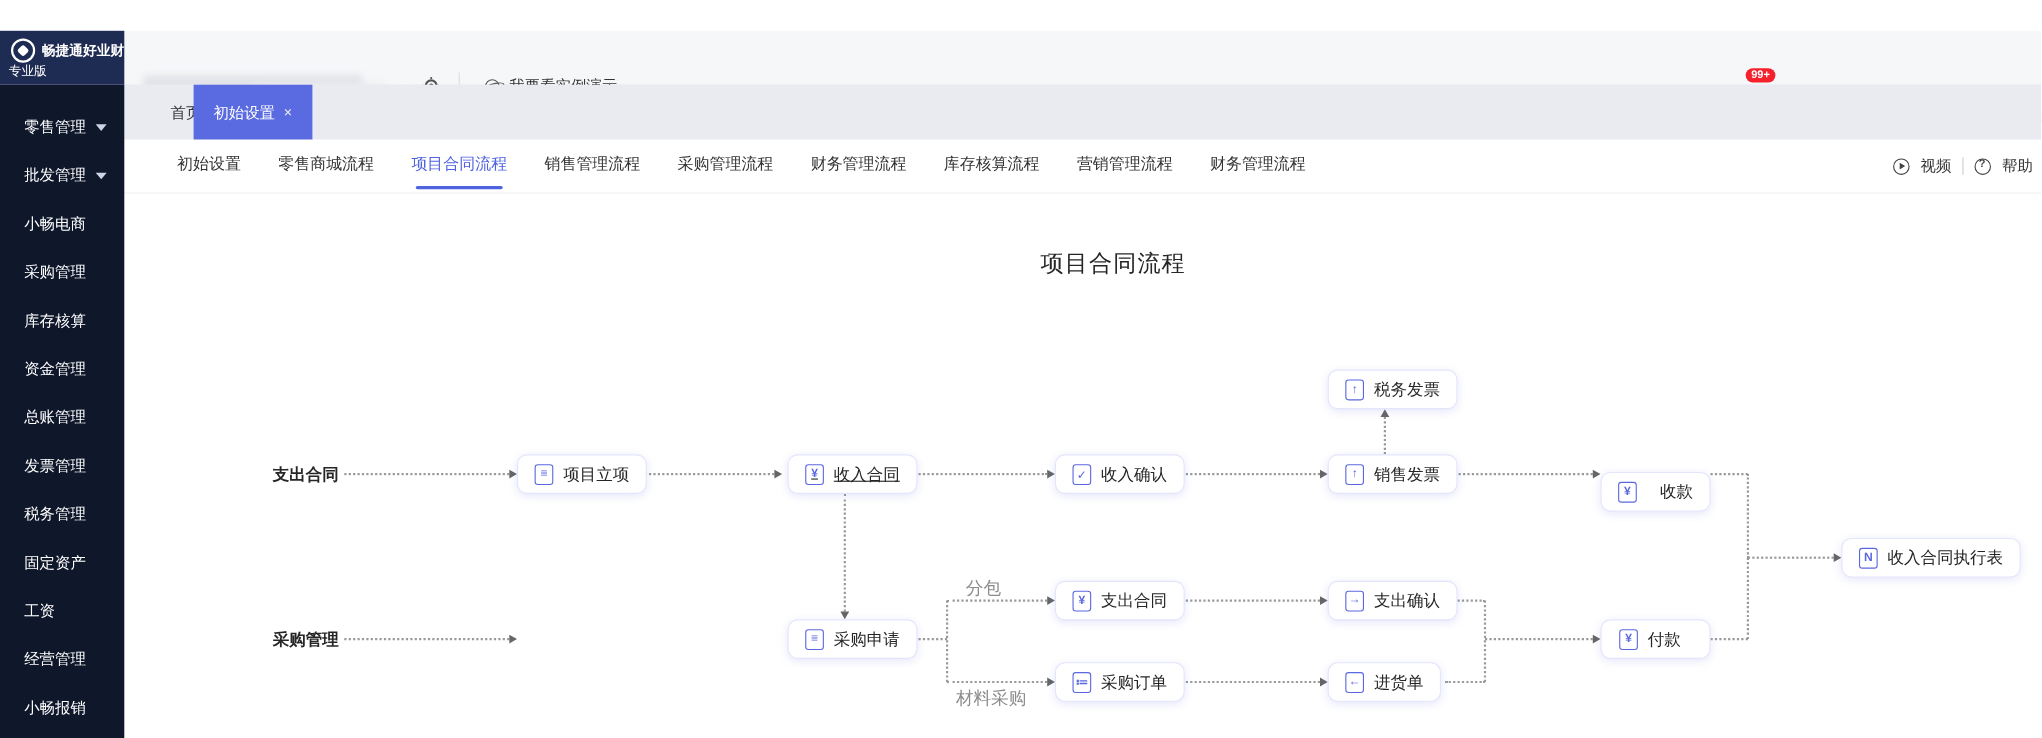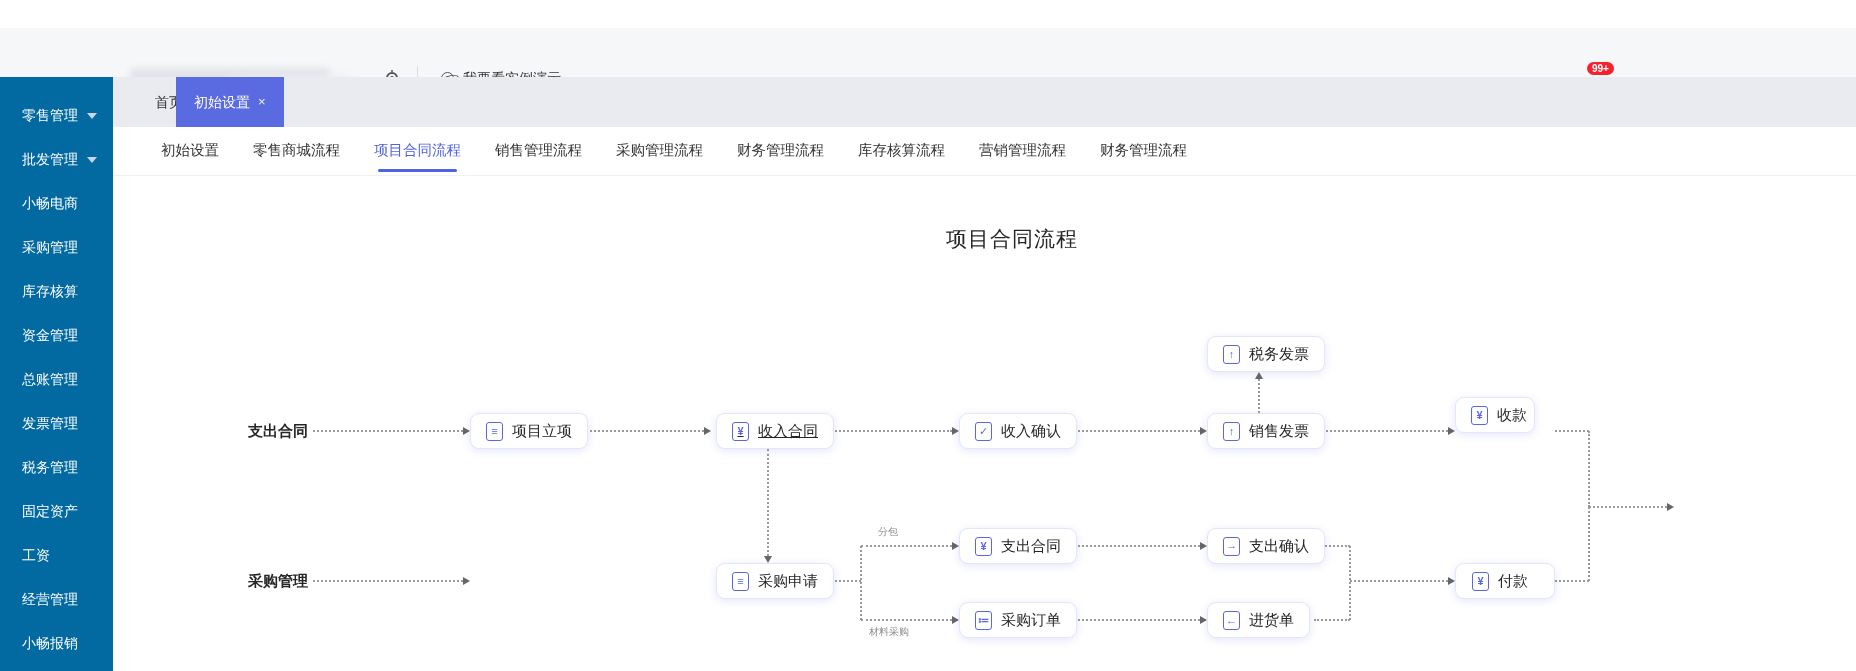--- a/index.html
+++ b/index.html
@@ -35,41 +35,41 @@
   .avatar{position:absolute;left:264px;top:36px;width:26px;height:26px;border-radius:50%;background:#d9d9d9;overflow:hidden;}
   .avatar::before{content:"";position:absolute;left:8px;top:5px;width:10px;height:10px;border-radius:50%;background:#a8a8a8;}
   .avatar::after{content:"";position:absolute;left:3px;top:16px;width:20px;height:12px;border-radius:50%;background:#a8a8a8;}
   .user-name{position:absolute;left:298px;top:42px;font-size:14px;color:#333;white-space:nowrap;}
   
   .tabstrip{position:absolute;left:113px;top:77px;width:1743px;height:50px;background:#e9ebf1;}
   .tab-home{position:absolute;left:20px;top:0;height:50px;line-height:50px;font-size:14px;color:#333;padding:0 22px;}
   .tab-active{position:absolute;left:63px;top:0;height:50px;line-height:50px;background:#5a6ae0;color:#fff;font-size:14px;padding:0 18px;display:flex;align-items:center;gap:8px;}
   .tab-close{font-size:13px;opacity:.9;cursor:default;}
   
-  .sidebar{position:absolute;left:0;top:77px;width:113px;height:594px;background:#0369a1;z-index:2;}
+  .sidebar{position:absolute;left:0;top:77px;width:113px;height:594px;background:#0f172a;z-index:2;}
   .side-item{position:relative;height:44px;line-height:44px;padding-left:22px;font-size:14px;color:#fff;white-space:nowrap;}
   .side-menu{padding-top:16px;}
   .caret{display:inline-block;width:0;height:0;border-left:5px solid transparent;border-right:5px solid transparent;border-top:6px solid #cdd4ea;margin-left:9px;vertical-align:middle;}
   
   .main{position:absolute;left:113px;top:127px;width:1743px;height:544px;background:#fff;}
   .subnav{position:absolute;left:0;top:0;width:1743px;height:48px;border-bottom:1px solid #eef0f3;display:flex;align-items:center;}
   .sn-item{font-size:14.5px;color:#333;margin-left:34px;height:48px;line-height:46px;position:relative;white-space:nowrap;}
   .sn-item:first-child{margin-left:48px;}
   .sn-item.active{color:#4f63e0;}
   .sn-item.active::after{content:"";position:absolute;left:4px;right:4px;bottom:3px;height:3px;background:#4f63e0;border-radius:2px;}
   .sn-right{position:absolute;right:8px;top:0;height:48px;display:flex;align-items:center;gap:10px;font-size:14px;color:#333;}
   .circ-ic{width:15px;height:15px;border:1.5px solid #444;border-radius:50%;box-sizing:border-box;position:relative;display:inline-block;}
   .circ-ic.play::after{content:"";position:absolute;left:4.5px;top:3px;width:0;height:0;border-top:3px solid transparent;border-bottom:3px solid transparent;border-left:5px solid #444;}
   .circ-ic.quest::after{content:"?";position:absolute;left:0;top:-1px;width:12px;text-align:center;font-size:10px;color:#444;font-weight:bold;}
   .sn-div{width:1px;height:16px;background:#ccc;}
   
   .canvas{position:absolute;left:0;top:48px;width:1743px;height:496px;}
   .flow-title{position:absolute;left:899px;top:50px;transform:translateX(-50%);font-size:21px;color:#262626;font-weight:500;letter-spacing:1px;}
   .rowlabel{position:absolute;font-size:15px;font-weight:bold;color:#262626;white-space:nowrap;}
-  .blabel{position:absolute;font-size:10px;color:#8c8c8c;white-space:nowrap;}
+  .blabel{position:absolute;font-size:16px;color:#8c8c8c;white-space:nowrap;}
   .node{position:absolute;height:36px;box-sizing:border-box;display:inline-flex;align-items:center;gap:9px;padding:0 15px;
         background:#fff;border:1px solid #e3e5fb;border-radius:9px;box-shadow:0 2px 8px rgba(90,100,224,.16);
         font-size:15px;color:#262626;white-space:nowrap;}
   .nicon{width:17px;height:19px;border:1.5px solid #5b67e0;border-radius:3px;box-sizing:border-box;color:#5b67e0;
          display:flex;align-items:center;justify-content:center;font-size:11px;font-weight:bold;flex:none;}
   .nicon::after{content:attr(data-glyph);}
   .hl{position:absolute;height:0;border-top:2px dotted #9a9a9a;}
   .vl{position:absolute;width:0;border-left:2px dotted #9a9a9a;}
   .ah{position:absolute;width:0;height:0;}
   .ah.r{border-top:4px solid transparent;border-bottom:4px solid transparent;border-left:7px solid #666;}
@@ -98,20 +98,25 @@
       <span class="phone-icon"></span>
       <span class="hr-item" style="left:108px;">App下载</span>
       <span class="hs-icon"></span>
       <span class="hr-item" style="left:190px;">在线客服</span>
       <div class="hdr-div2"></div>
       <span class="avatar"></span>
       <span class="user-name">徐泽</span>
     </div>
   </div>
 
+  <div class="logo-block">
+    <span class="logo-emblem"></span>
+    <span class="brand">畅捷通好业财</span>
+    <span class="edition">专业版</span>
+  </div>
 
   <div class="tabstrip">
     <div class="tab-home">首页</div>
     <div class="tab-active">
       <span>初始设置</span>
       <span class="tab-close">×</span>
     </div>
   </div>
 
   <div class="sidebar">
@@ -136,20 +141,27 @@
     <div class="subnav">
       <div class="sn-item">初始设置</div>
       <div class="sn-item">零售商城流程</div>
       <div class="sn-item active">项目合同流程</div>
       <div class="sn-item">销售管理流程</div>
       <div class="sn-item">采购管理流程</div>
       <div class="sn-item">财务管理流程</div>
       <div class="sn-item">库存核算流程</div>
       <div class="sn-item">营销管理流程</div>
       <div class="sn-item">财务管理流程</div>
+      <div class="sn-right">
+        <span class="circ-ic play"></span>
+        <span>视频</span>
+        <span class="sn-div"></span>
+        <span class="circ-ic quest"></span>
+        <span>帮助</span>
+      </div>
     </div>
 
     <div class="canvas">
       <div class="flow-title">项目合同流程</div>
 
       <div class="rowlabel" style="left:135px;top:247px;">支出合同</div>
       <div class="rowlabel" style="left:135px;top:397px;">采购管理</div>
       <div class="blabel" style="left:765px;top:350px;">分包</div>
       <div class="blabel" style="left:756px;top:450px;">材料采购</div>
 
@@ -204,23 +216,27 @@
         <span>收入合同</span>
         </div>
       <div class="node" style="left:846px;top:238px;">
         <span class="nicon" data-glyph="✓"></span>
         <span>收入确认</span>
         </div>
       <div class="node" style="left:1094px;top:238px;">
         <span class="nicon" data-glyph="↑"></span>
         <span>销售发票</span>
         </div>
-      <div class="node" style="left:1342px;top:222px;width:80px;justify-content:space-between;">
+      <div class="node" style="left:1342px;top:254px;width:100px;justify-content:space-between;">
         <span class="nicon" data-glyph="¥"></span>
         <span>收款</span>
+        </div>
+      <div class="node" style="left:1561px;top:314px;">
+        <span class="nicon" data-glyph="N"></span>
+        <span>收入合同执行表</span>
         </div>
       <div class="node" style="left:846px;top:353px;text-align:center;">
         <span class="nicon" data-glyph="¥"></span>
         <span>支出合同</span>
         </div>
       <div class="node" style="left:1094px;top:353px;font-family:Liberation Mono, monospace;">
         <span class="nicon" data-glyph="→"></span>
         <span>支出确认</span>
         </div>
       <div class="node" style="left:603px;top:388px;">

